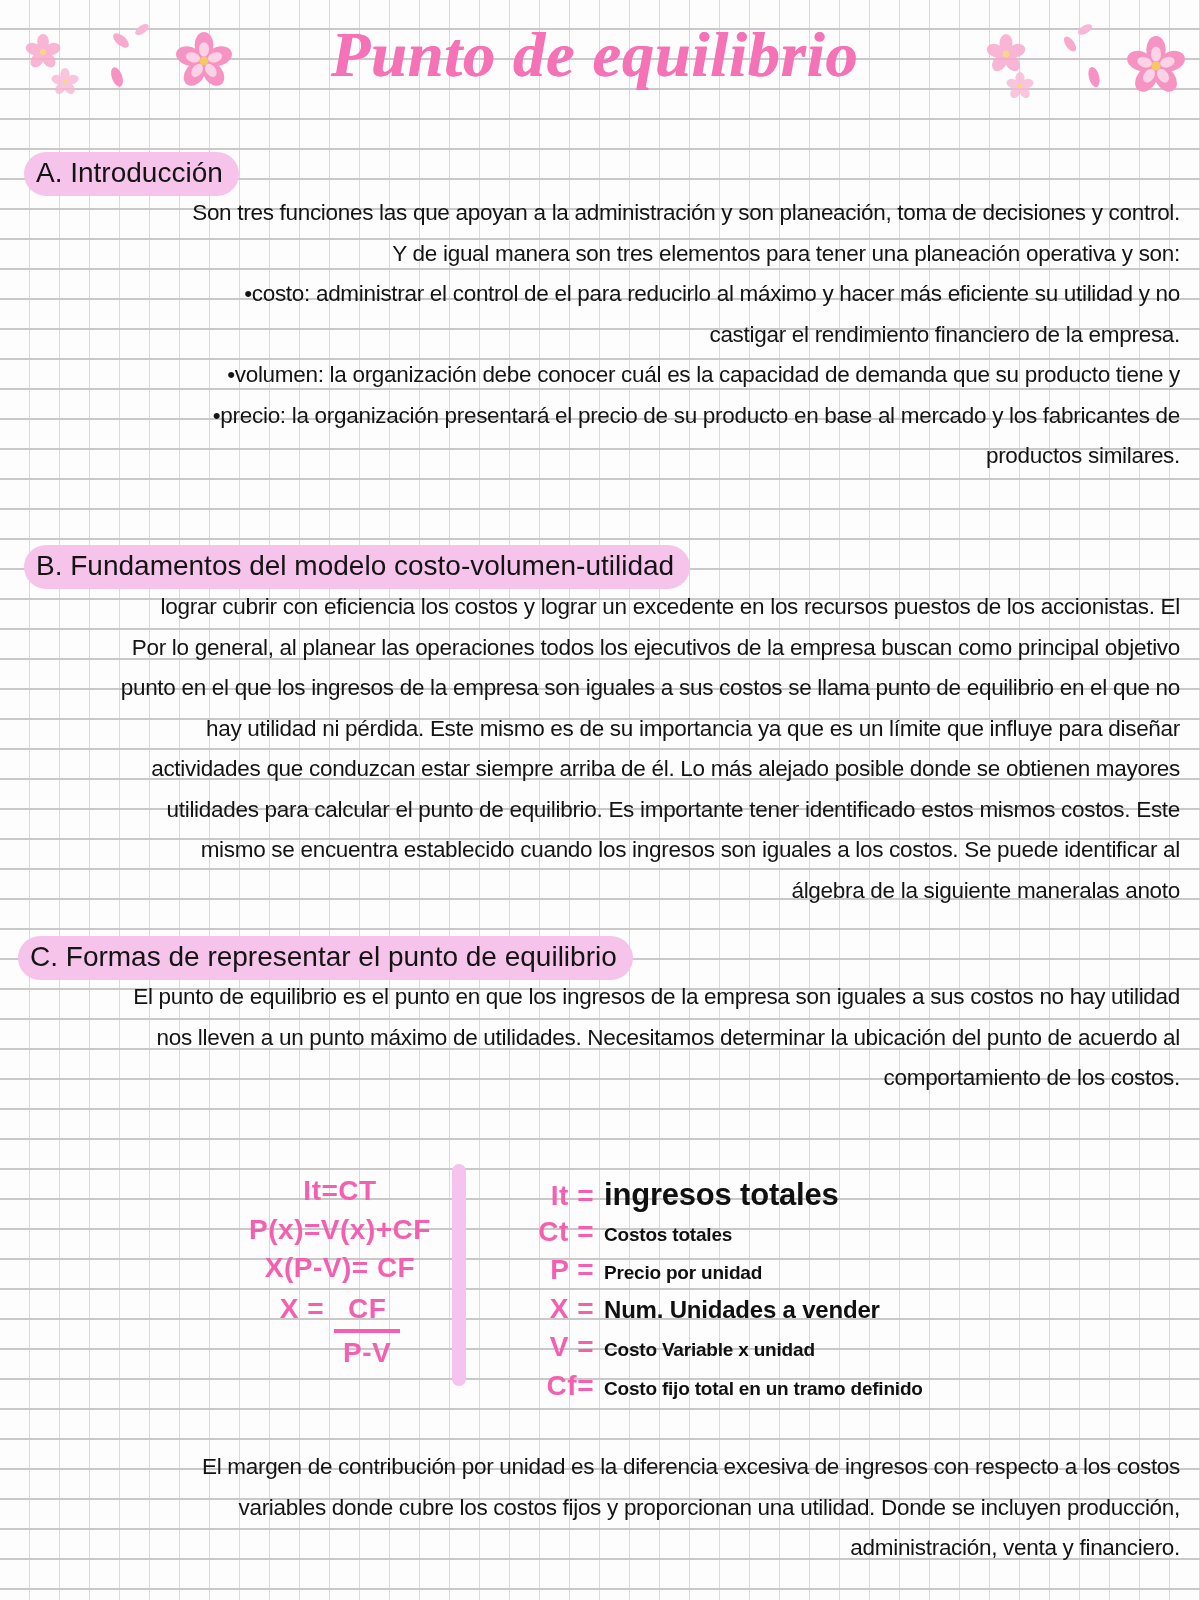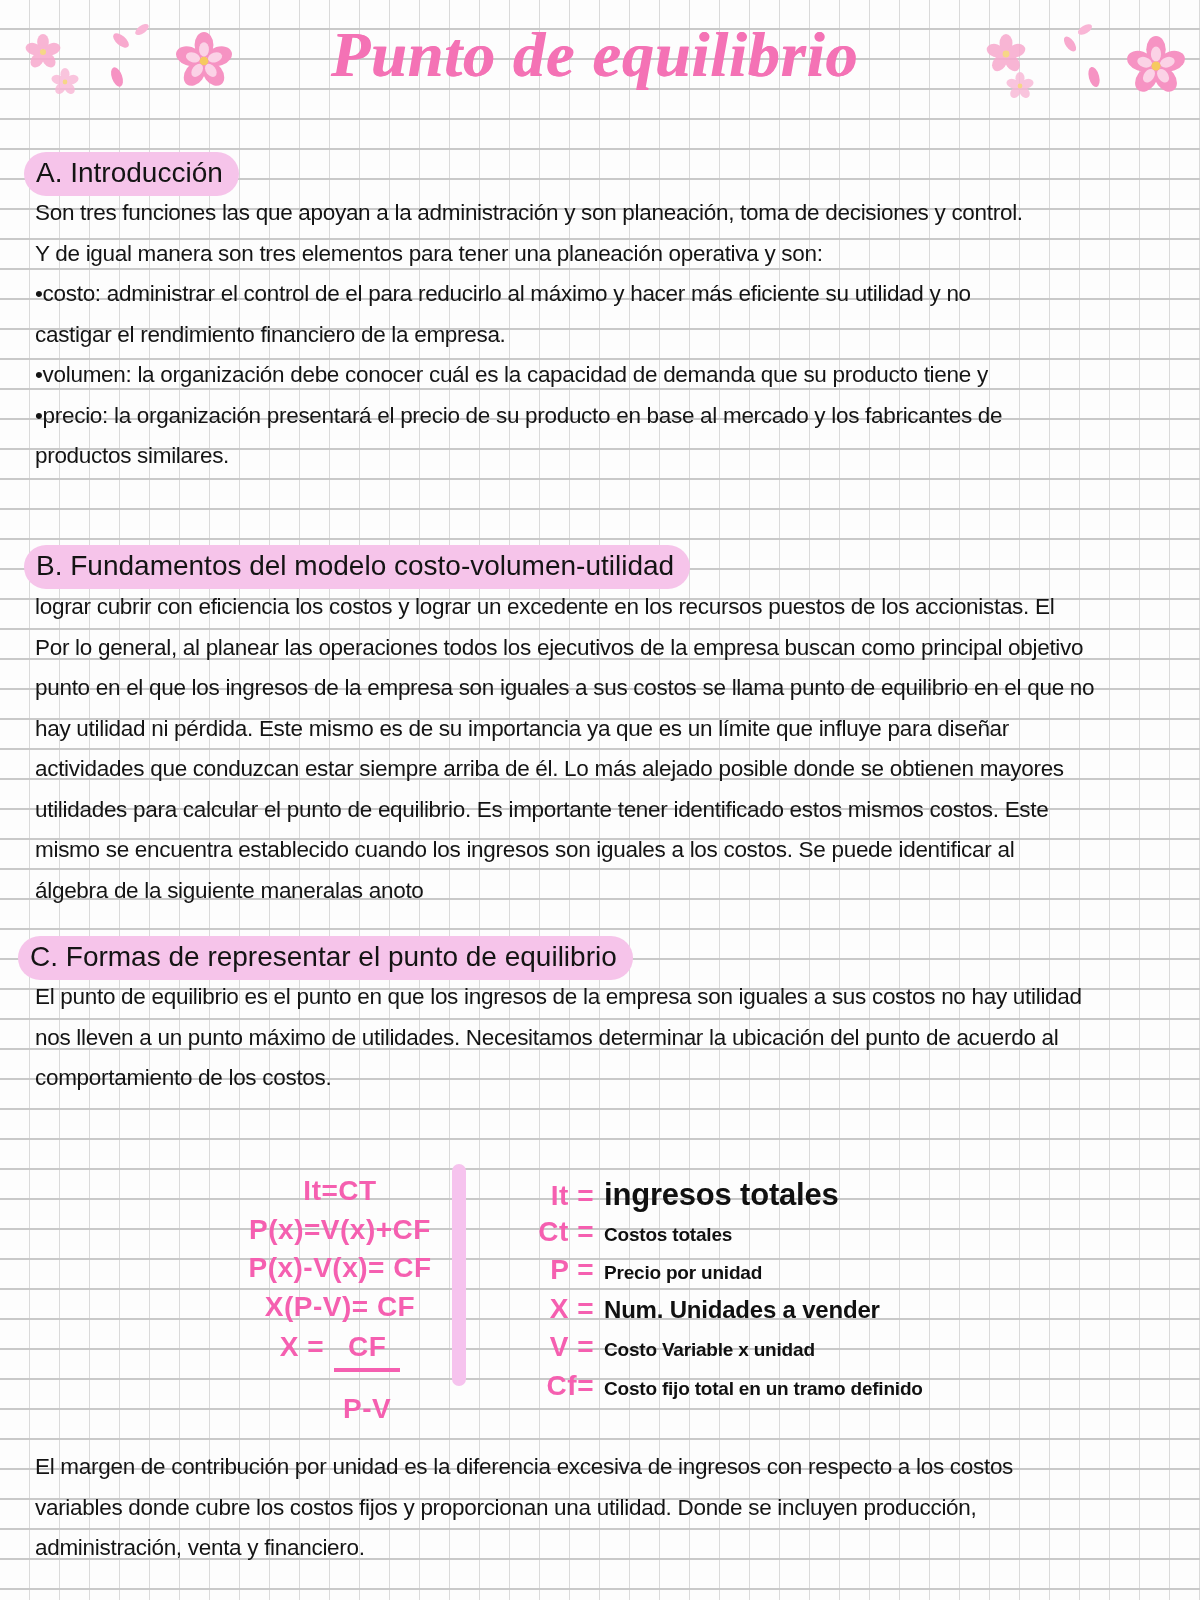--- a/index.html
+++ b/index.html
@@ -30,34 +30,34 @@
     position:absolute;
     display:inline-block;
     font-size:28px;line-height:32px;
     padding:5px 16px 7px 12px;
     background:#f6c4ea;border-radius:22px;
     white-space:nowrap;
   }
   .para{position:absolute;left:35px;width:1145px;}
   .para .line{
     font-size:22.5px;line-height:40.5px;
-    letter-spacing:-0.3px;white-space:nowrap;
+    letter-spacing:-0.3px;white-space:nowrap;text-align:right;
   }
   .formulas{
     position:absolute;left:190px;top:1172px;width:300px;
     text-align:center;color:#f55fb0;font-weight:700;
     font-size:28px;line-height:38.5px;letter-spacing:0.5px;
   }
   .fraction-row{
     display:flex;justify-content:center;align-items:flex-start;
     margin-top:2px;
   }
   .frac{display:inline-flex;flex-direction:column;align-items:center;margin-left:10px;}
   .frac .num{border-bottom:4px solid #f55fb0;padding:0 14px 1px 14px;}
-  .frac .den{padding-top:18px;}
+  .frac .den{padding-top:1px;}
   .divider{
     position:absolute;left:452px;top:1164px;
     width:14px;height:222px;border-radius:8px;
     background:#f6c3ee;
   }
   .legend{position:absolute;left:520px;top:1177px;}
   .lg-row{display:flex;align-items:baseline;height:38.6px;}
   .lg-term{
     width:74px;text-align:right;margin-right:10px;
     color:#f55fb0;font-weight:700;font-size:28px;
@@ -199,21 +199,20 @@
   <div class="heading" style="left:18px;top:936px;">C. Formas de representar el punto de equilibrio</div>
   <div class="para" style="top:977px;">
     <div class="line">El punto de equilibrio es el punto en que los ingresos de la empresa son iguales a sus costos no hay utilidad</div>
     <div class="line">nos lleven a un punto máximo de utilidades. Necesitamos determinar la ubicación del punto de acuerdo al</div>
     <div class="line">comportamiento de los costos.</div>
   </div>
 
   <div class="formulas">
     <div class="f-line">It=CT</div>
     <div class="f-line">P(x)=V(x)+CF</div>
-    <div class="f-line">P(x)-V(x)= CF</div>
     <div class="f-line">X(P-V)= CF</div>
     <div class="fraction-row">
       <span>X =</span>
       <span class="frac">
         <span class="num">CF</span>
         <span class="den">P-V</span>
       </span>
     </div>
   </div>
 

